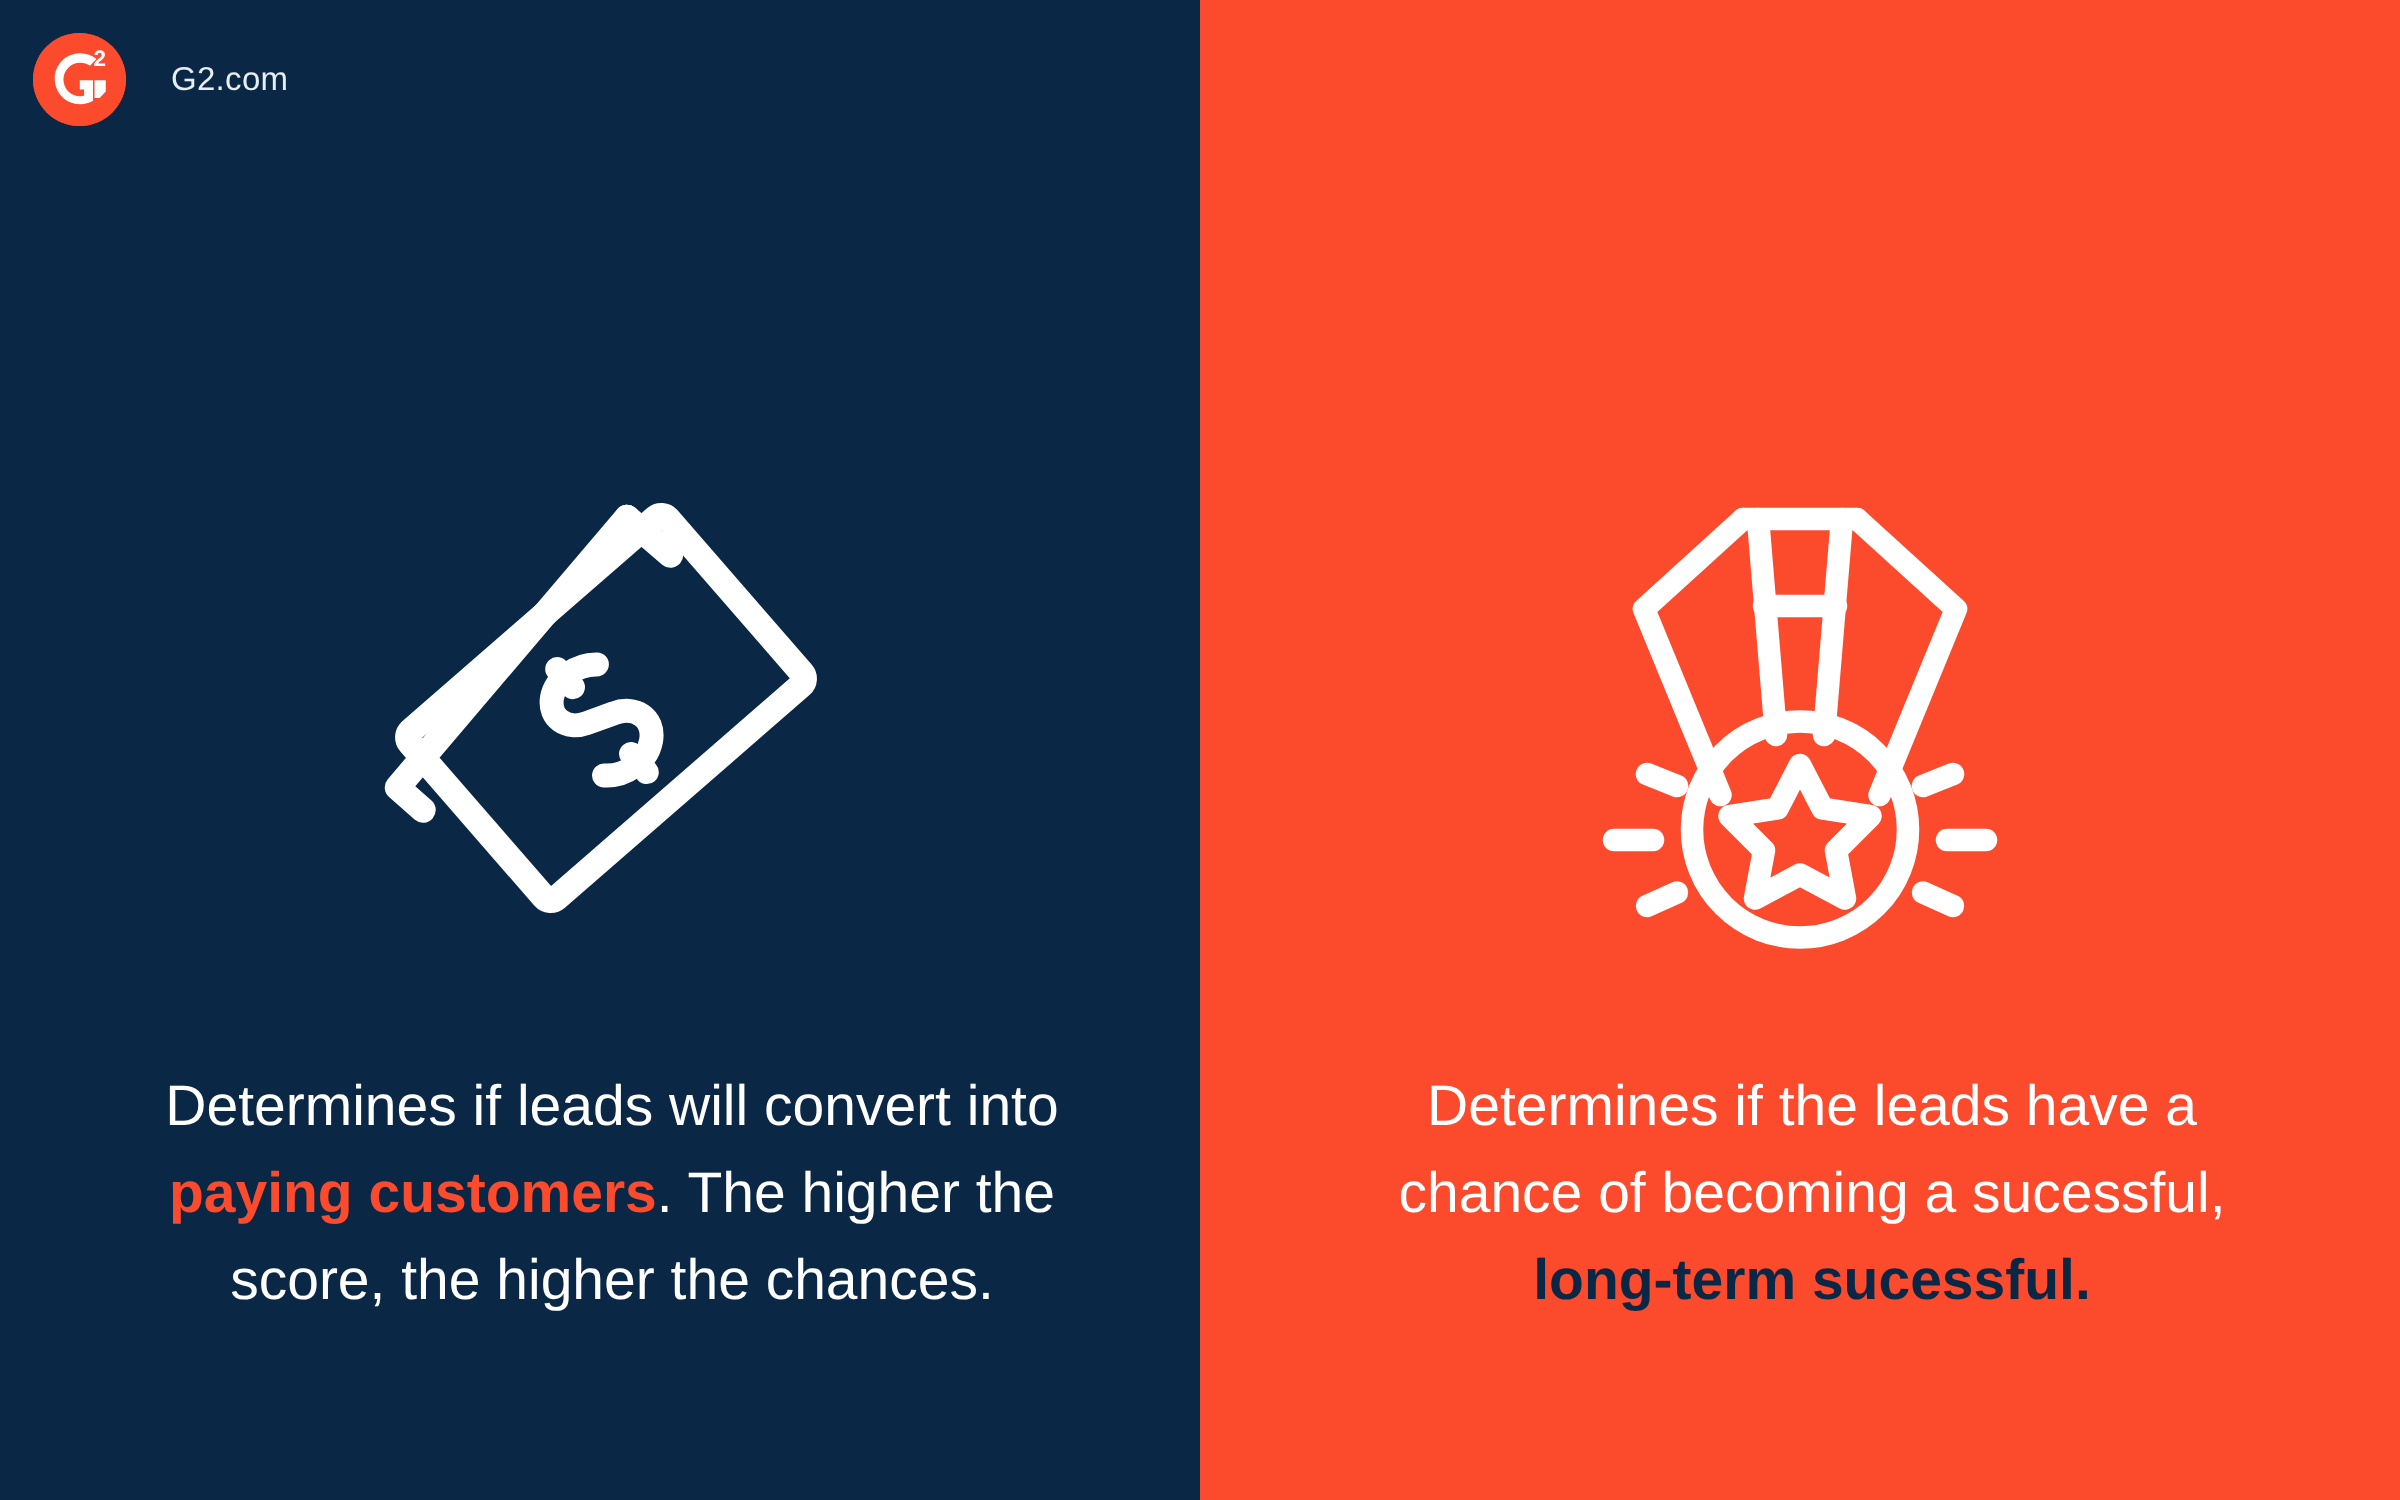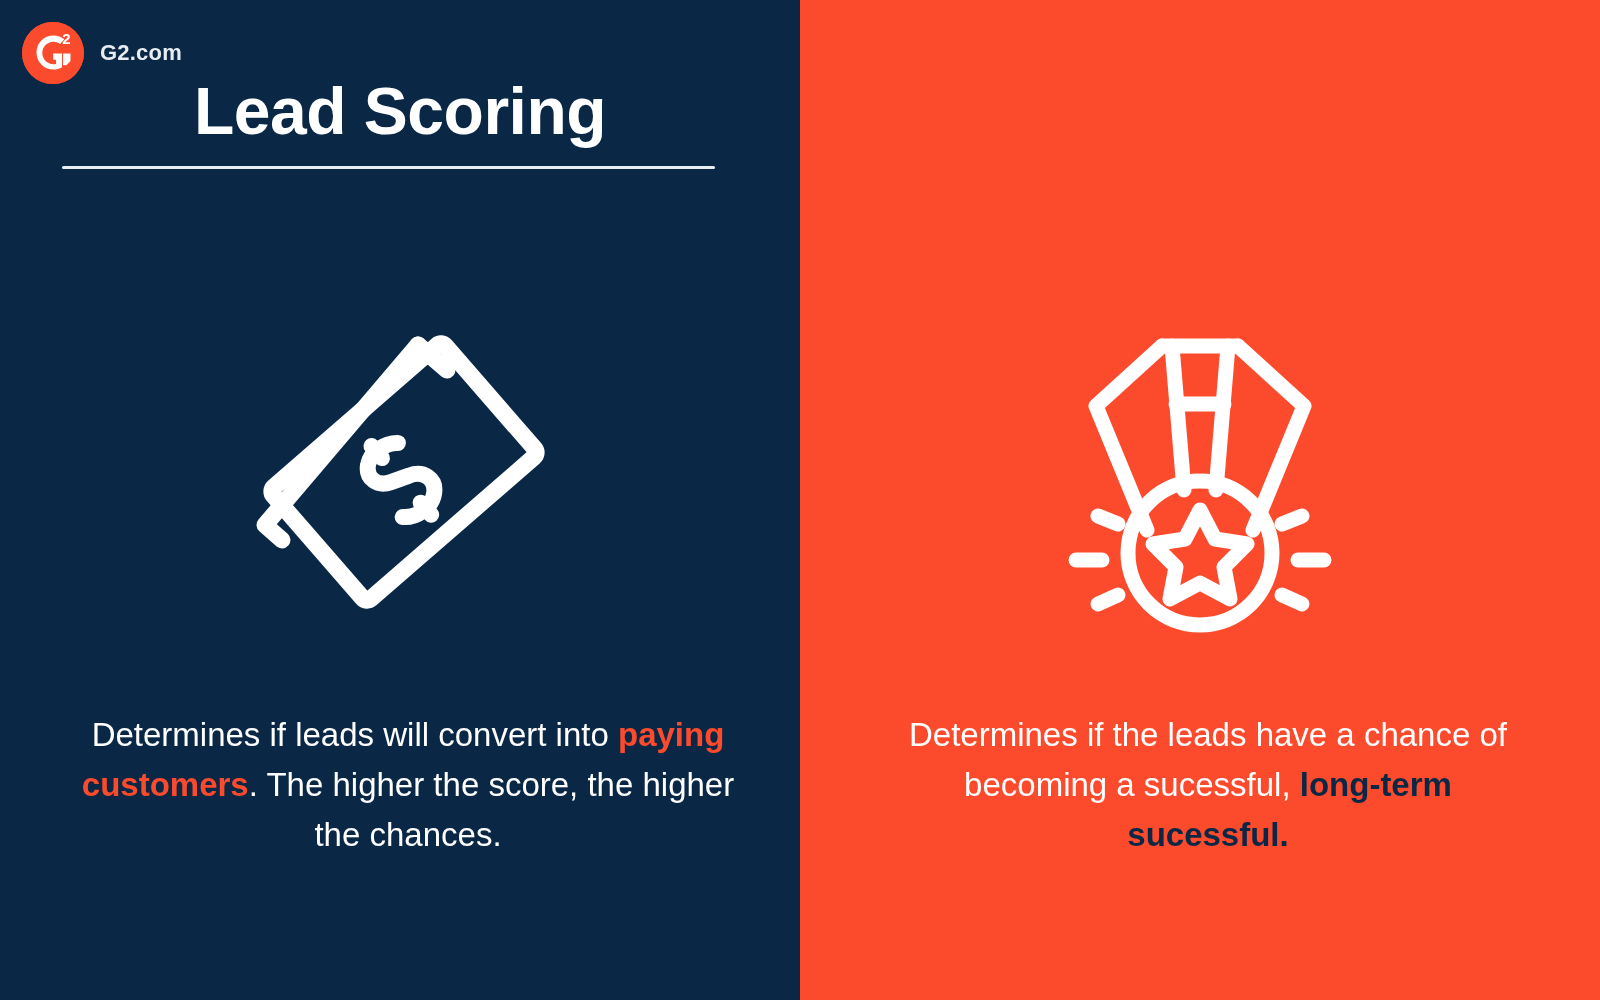--- a/index.html
+++ b/index.html
@@ -35,22 +35,23 @@
   .brand-mark {
     width:62px; height:62px;
     border-radius:50%;
     background:#FC4A2D;
     display:block;
   }
   .brand-name {
     font-size:22px;
     color:#E8EDF2;
     letter-spacing:0.2px;
-    font-weight:700;
+    font-weight:400;
     white-space:nowrap;
+    margin-left:14px;
   }
 
   
   .heading-zone {
     position:absolute;
     top:78px;
     left:0; right:0;
     text-align:center;
   }
   .heading {
@@ -82,21 +83,21 @@
   }
   .icon-zone svg { display:block; }
 
   
   .copy {
     position:absolute;
     left:16px; right:0;
     top:710px;
     padding:0 60px;
     text-align:center;
-    font-size:33px;
+    font-size:38px;
     line-height:1.52;
     color:#FFFFFF;
     font-weight:400;
   }
   .panel--right .copy { padding:0 86px; }
   .em-orange { color:#FC4A2D; font-weight:700; }
   .em-navy   { color:#0A2845; font-weight:700; }
 </style>
 </head>
 <body>
@@ -112,24 +113,20 @@
           <path d="M31.5 13.5c-9.6 0-17 7.5-17 17s7.4 17 17 17c3.1 0 6-0.8 8.5-2.3V31.5h-8.8v6.2h2.9v4.2
                    c-0.8 0.2-1.7 0.3-2.6 0.3c-6.2 0-11.2-5-11.2-11.2s5-11.2 11.2-11.2c2.4 0 4.7 0.8 6.5 2.1l4.3-4.6
                    C39.3 14.9 35.6 13.5 31.5 13.5z" fill="#FFFFFF"></path>
           <path d="M41 31.5l7.5 0l0 7.5l-4.1 4.3l-3.4 0z" fill="#FFFFFF"></path>
           <text x="44.5" y="22" font-family="Liberation Sans, sans-serif" font-size="15" font-weight="700" fill="#FFFFFF" text-anchor="middle">2</text>
         </svg>
       </span>
       <span class="brand-name">G2.com</span>
     </div>
 
-    <div class="heading-zone">
-      <h1 class="heading">Lead Scoring</h1>
-      <div class="rule"></div>
-    </div>
 
     <div class="icon-zone">
       <span>
         <svg width="330" height="330" viewBox="0 0 330 330" aria-hidden="true">
           <g fill="none" stroke="#FFFFFF" stroke-width="17" stroke-linecap="round" stroke-linejoin="round">
 
             <path d="M183 25 L30 205 L47 220"></path>
             <path d="M183 25 L212 50"></path>
 
             <rect x="55" y="78" width="228" height="148" rx="6" transform="rotate(-41 169 152)"></rect>

